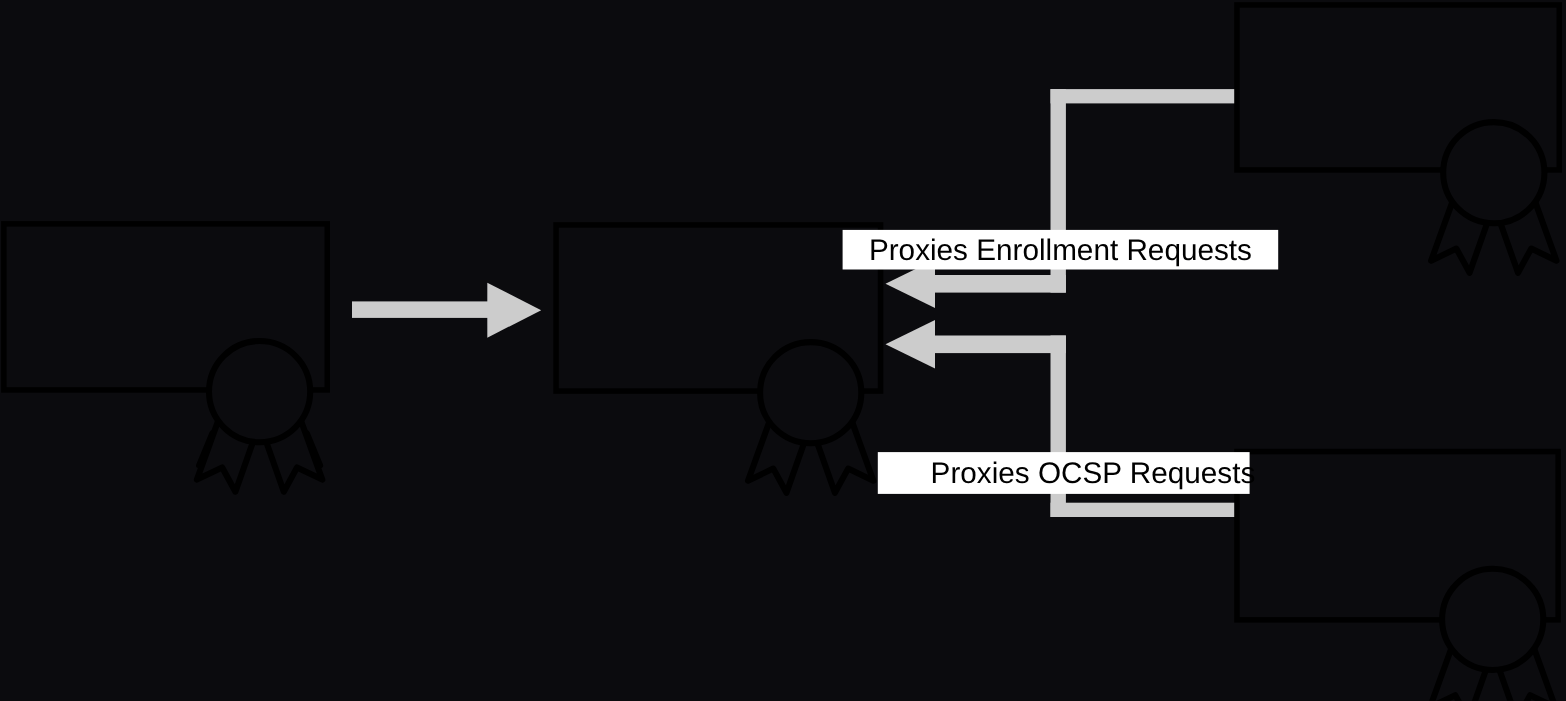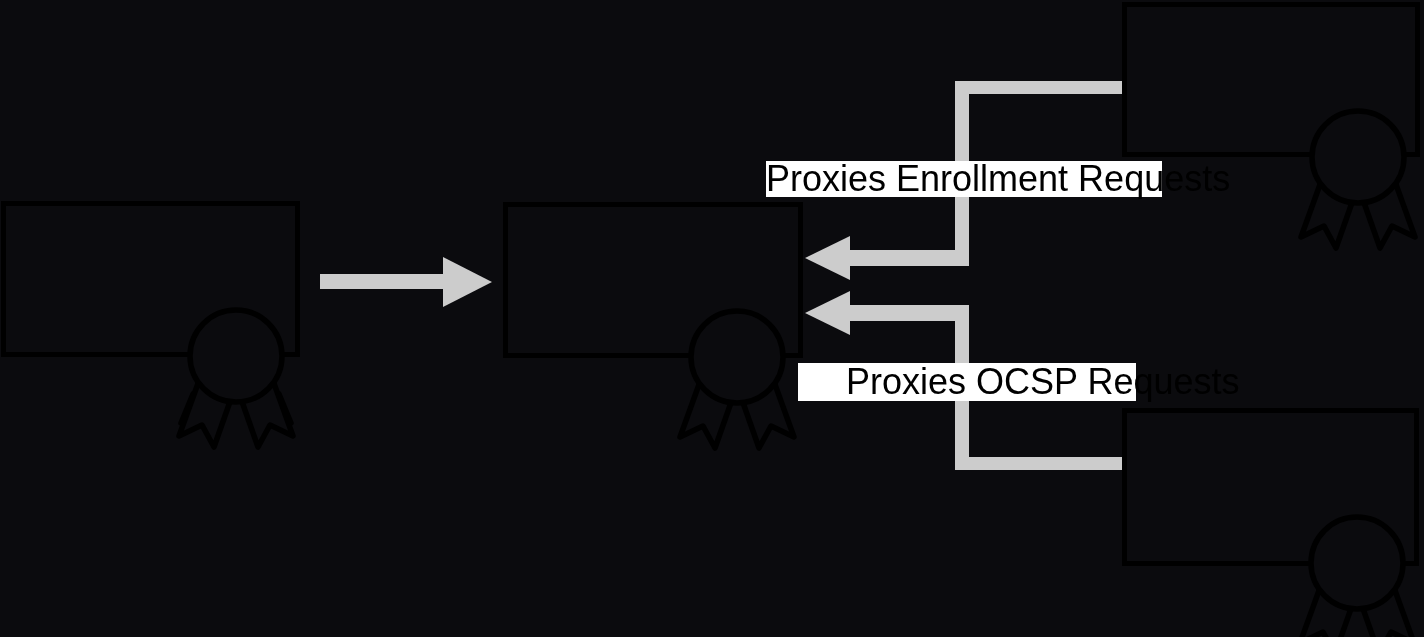--- a/index.html
+++ b/index.html
@@ -71,23 +71,24 @@
     border-top: 22px solid transparent;
     border-bottom: 22px solid transparent;
     border-right: 45px solid var(--connector);
   }
 
   
   .edge-label {
     position: absolute; z-index: 2;
     background: var(--label-bg);
     color: var(--label-text);
-    font-size: 36px;
+    font-size: 27px;
     text-align: center;
     white-space: nowrap;
+    margin-top: 48px;
   }
   .label-enrollment { left: 766px; top: 161px; width: 396px; height: 36px; line-height: 36px; }
   .label-ocsp       { left: 798px; top: 363px; width: 338px; height: 38px; line-height: 38px; padding-left: 48px; }
 </style>
 </head>
 <body>
 
 <div class="canvas">
 
   <div class="node box-left"></div>

